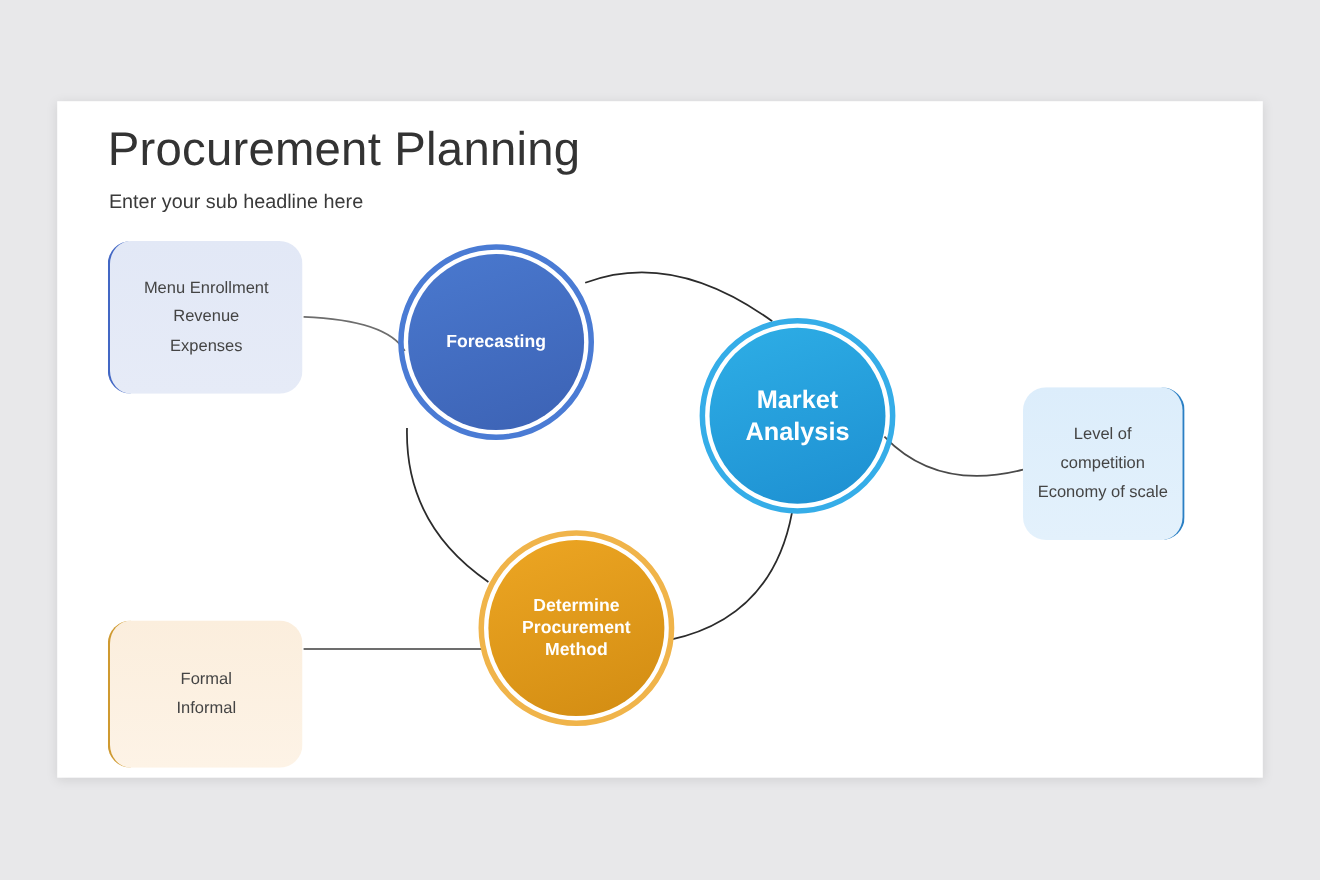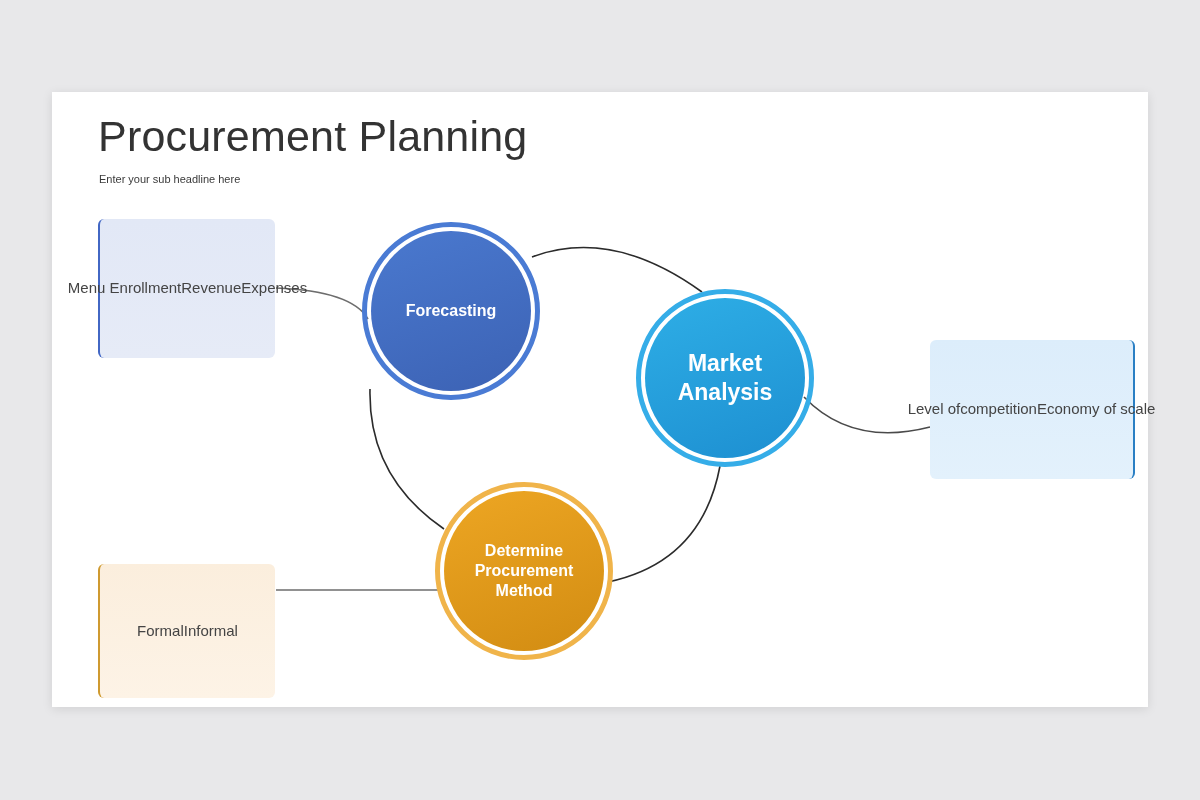--- a/index.html
+++ b/index.html
@@ -30,43 +30,43 @@
     font-weight: 400;
     color: #333333;
     letter-spacing: 0.2px;
     white-space: nowrap;
   }
 
   #page-subtitle {
     position: absolute;
     left: 47px;
     top: 81px;
-    font-size: 11px;
+    font-size: 18px;
     font-weight: 400;
     color: #3a3a3a;
     white-space: nowrap;
   }
 
   
   #connectors {
     position: absolute;
     left: 0;
     top: 0;
     width: 1096px;
     height: 615px;
     pointer-events: none;
   }
 
   
   .info-box {
     position: absolute;
-    border-radius: 6px;
+    border-radius: 21px;
     box-sizing: border-box;
     display: flex;
-    flex-direction: row;
+    flex-direction: column;
     align-items: center;
     justify-content: center;
     text-align: center;
     font-size: 15px;
     color: #444444;
     line-height: 1.75;
   }
 
   .info-box .line { display: block; white-space: nowrap; }
 
@@ -84,22 +84,22 @@
     top: 432px;
     width: 177px;
     height: 134px;
     background: linear-gradient(180deg, #fbeedd 0%, #fdf3e6 100%);
     border-left: 2px solid #cf9a30;
     margin-top: 40px;
   }
 
   #box-factors {
     left: 878px;
-    top: 248px;
-    width: 205px;
+    top: 260px;
+    width: 147px;
     height: 139px;
     background: linear-gradient(180deg, #dcedfb 0%, #e3f1fc 100%);
     border-right: 2px solid #2a7fc4;
   }
 
   
   .node {
     position: absolute;
     border-radius: 50%;
     box-sizing: border-box;

